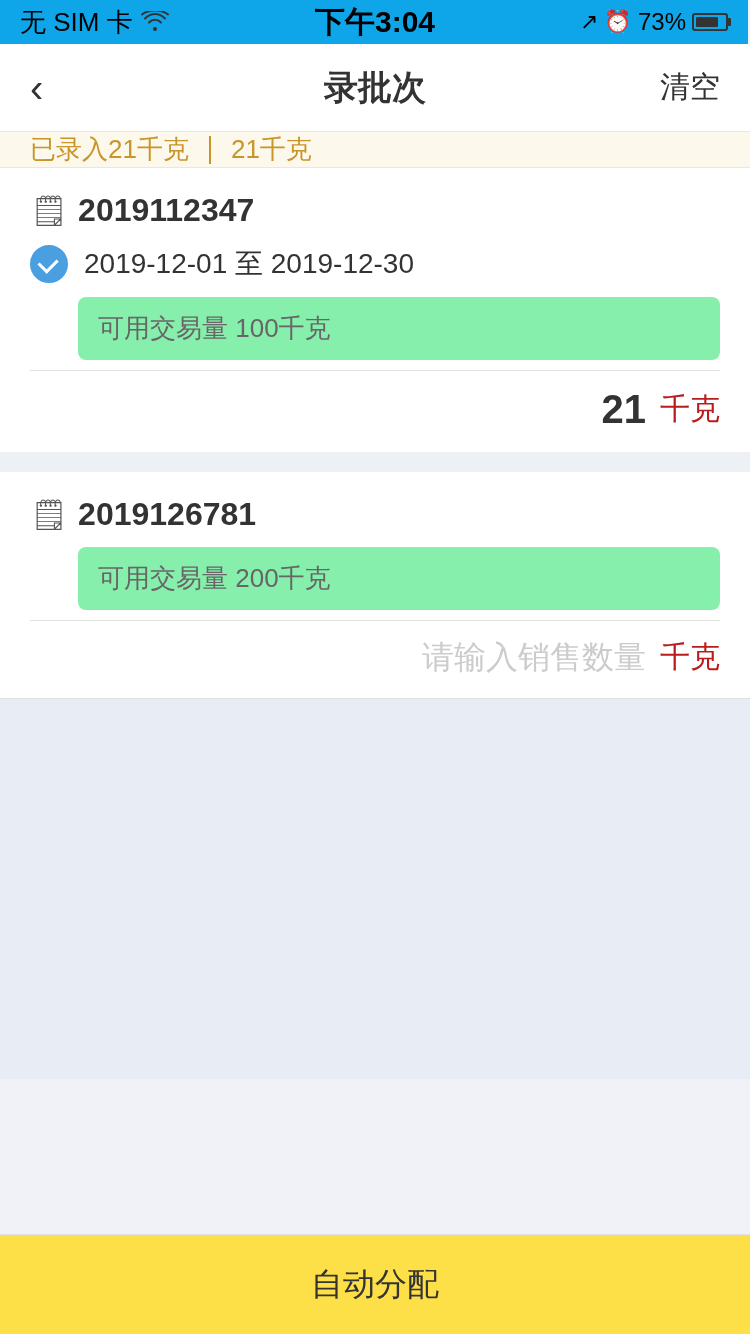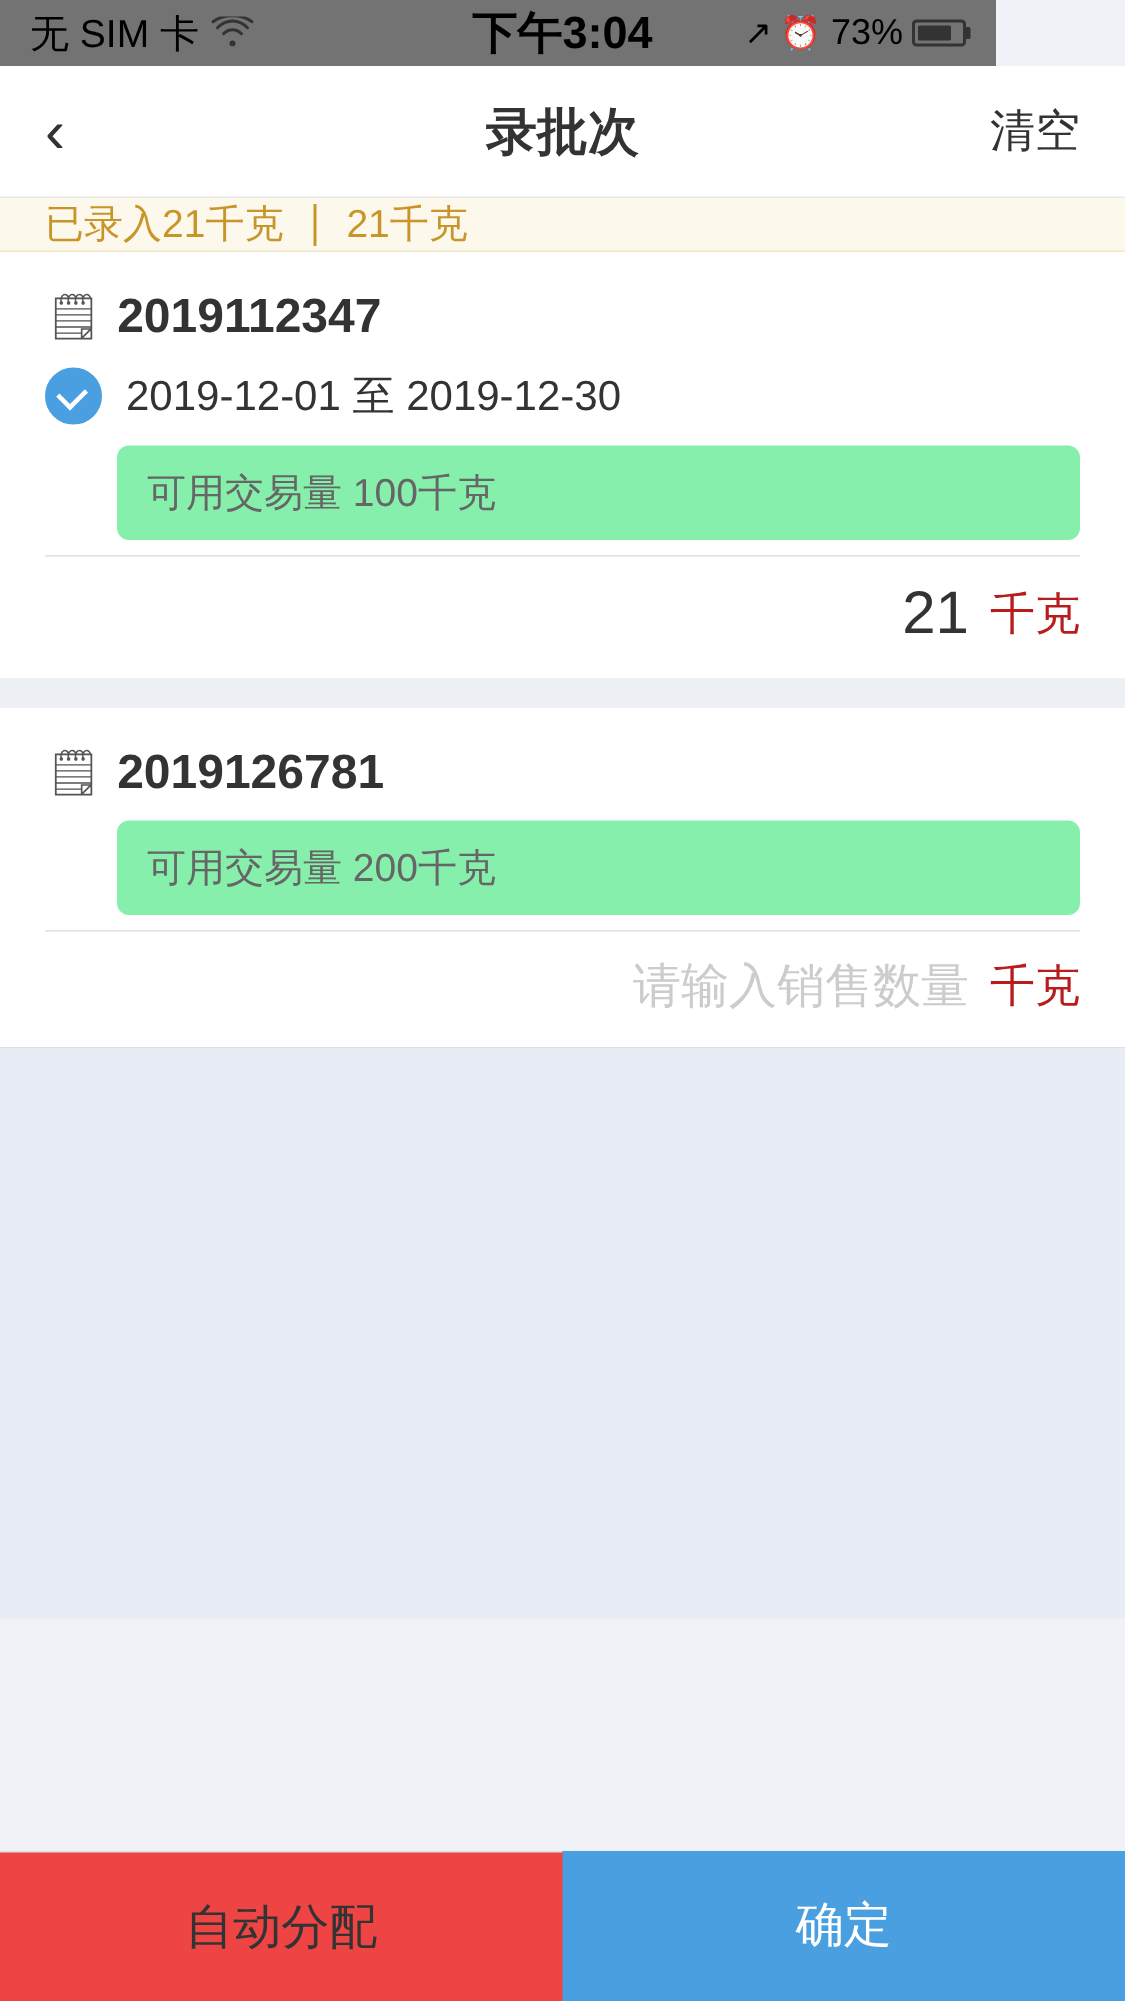--- a/index.html
+++ b/index.html
@@ -7,23 +7,23 @@
     body {
       width: 750px;
       min-height: 1334px;
       font-family: -apple-system, "PingFang SC", "Helvetica Neue", Arial, sans-serif;
       background: #f0f2f7;
       overflow-x: hidden;
     }
 
     
     .status-bar {
-      width: 664px;
+      width: 748px;
       height: 44px;
-      background: #737373;
+      background: #0ea5e9;
       display: flex;
       align-items: center;
       justify-content: space-between;
       padding: 12px 20px;
       font-size: 28px;
     }
     .status-left {
       display: flex;
       align-items: center;
       gap: 8px;
@@ -160,21 +160,21 @@
     }
     .quantity-row {
       display: flex;
       align-items: center;
       justify-content: flex-end;
       padding: 16px 30px 20px 30px;
       gap: 14px;
     }
     .quantity-value {
       font-size: 40px;
-      font-weight: 400;
+      font-weight: 700;
       color: #333;
     }
     .quantity-unit {
       font-size: 30px;
       color: #b91c1c;
     }
     .quantity-input-row {
       display: flex;
       align-items: center;
       justify-content: flex-end;
@@ -212,21 +212,21 @@
     }
     .bottom-buttons {
       position: fixed;
       bottom: 0;
       width: 750px;
       height: 100px;
       display: flex;
     }
     .btn-auto {
       flex: 1;
-      background: #ef4444;
+      background: #fde047;
       display: flex;
       align-items: center;
       justify-content: center;
       font-size: 32px;
       color: #333;
       border-top: 1px solid #e0e0e0;
       cursor: pointer;
     }
     .btn-confirm {
       flex: 1;
@@ -318,16 +318,13 @@
   </div>
 
   <div class="bottom-area"></div>
 
 </div>
 
 <div class="bottom-buttons">
   <div class="btn-auto">
     <span>自动分配</span>
   </div>
-  <div class="btn-confirm">
-    <span>确定</span>
-  </div>
 </div>
 
 </body></html>

